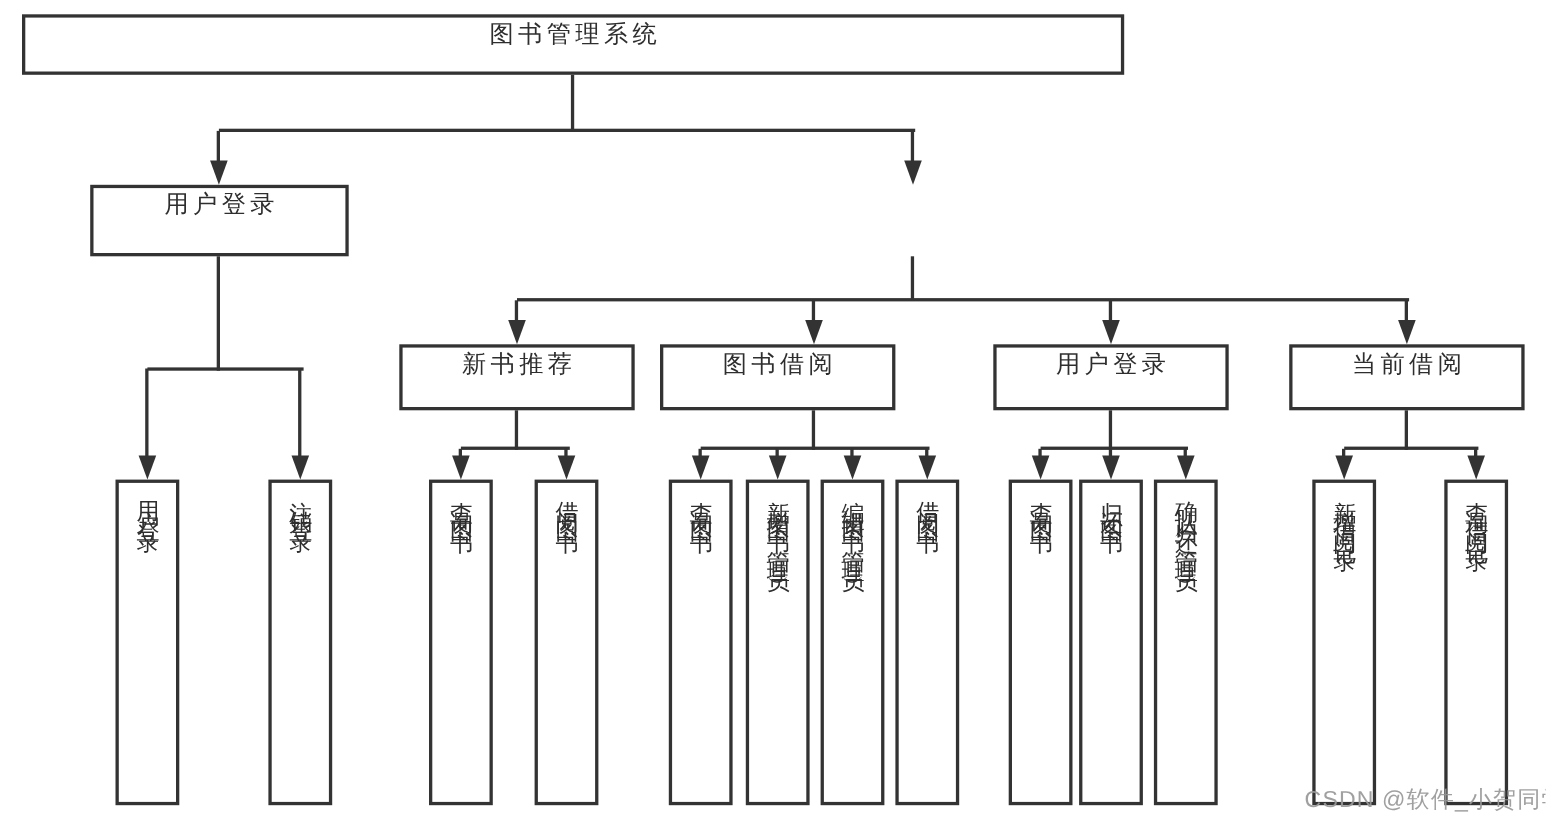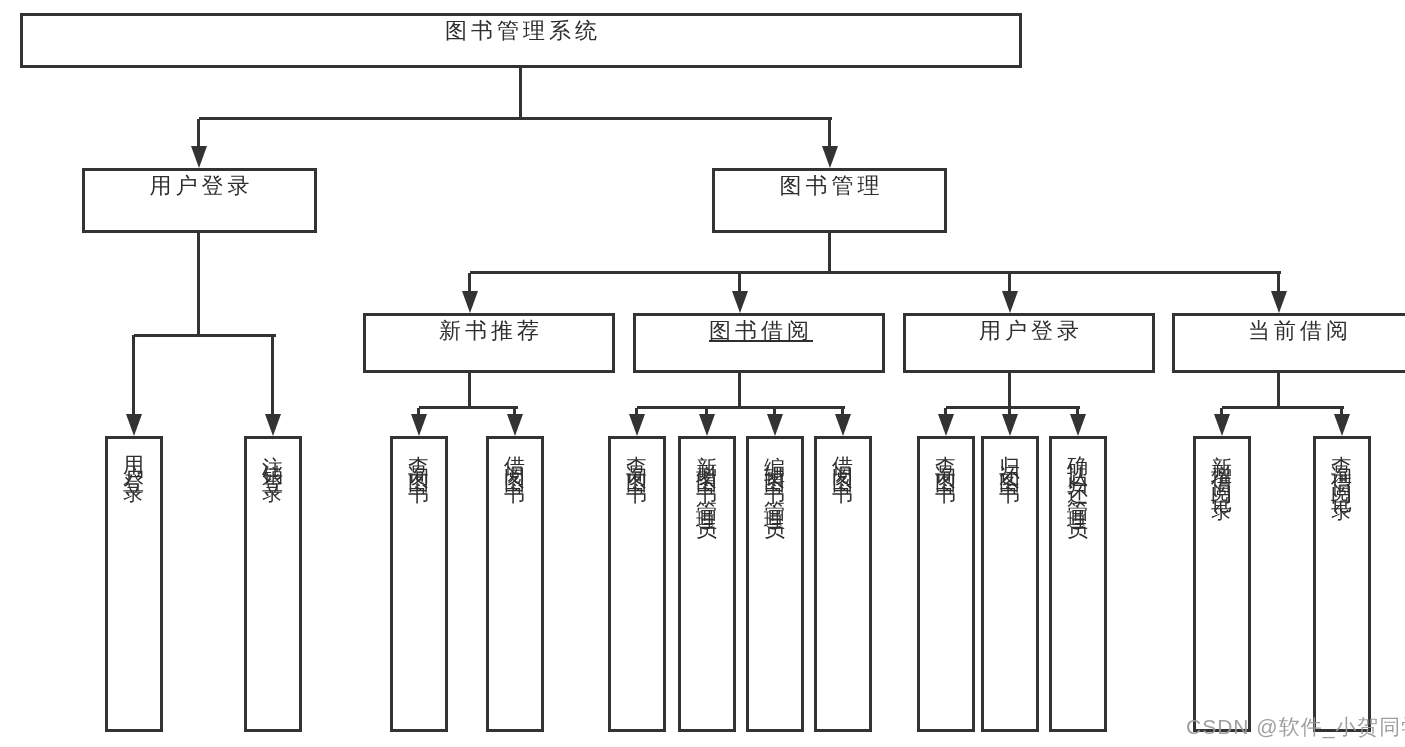--- a/index.html
+++ b/index.html
@@ -16,22 +16,22 @@
   .node{
     position:absolute;
     background:#fff;
     border:3px solid var(--line);
     display:flex;justify-content:center;
   }
   .hlbl{font-size:22px;letter-spacing:4px;text-indent:4px;color:var(--text);white-space:nowrap;}
   .root-box{left:20px;top:13px;width:1002px;height:55px;}
   .l2a{left:82px;top:168px;width:235px;height:65px;}
   .l2b{left:712px;top:168px;width:235px;height:65px;}
-  .branch{top:313px;width:252px;height:60px;}
-  .b1{left:363px;} .b2{left:633px;text-decoration:underline;} .b3{left:903px;} .b4{left:1172px;}
+  .branch{top:313px;width:214px;height:60px;}
+  .b1{left:363px;} .b2{left:600px;} .b3{left:903px;} .b4{left:1172px;}
 
   .leaf{top:436px;width:58px;height:296px;}
   .vlbl{
     writing-mode:vertical-rl;
     text-orientation:mixed;
     font-size:21px;
     letter-spacing:9px;
     line-height:1.1;
     color:var(--text);
     white-space:nowrap;
@@ -59,23 +59,20 @@
 <body>
 
 <div id="canvas">
 
   <div class="node root-box">
     <span class="hlbl">图书管理系统</span>
   </div>
 
   <div class="node l2a">
     <span class="hlbl">用户登录</span>
-  </div>
-  <div class="node l2b">
-    <span class="hlbl">图书管理</span>
   </div>
 
   <div class="node branch b1">
     <span class="hlbl">新书推荐</span>
   </div>
   <div class="node branch b2">
     <span class="hlbl">图书借阅</span>
   </div>
   <div class="node branch b3">
     <span class="hlbl">用户登录</span>

